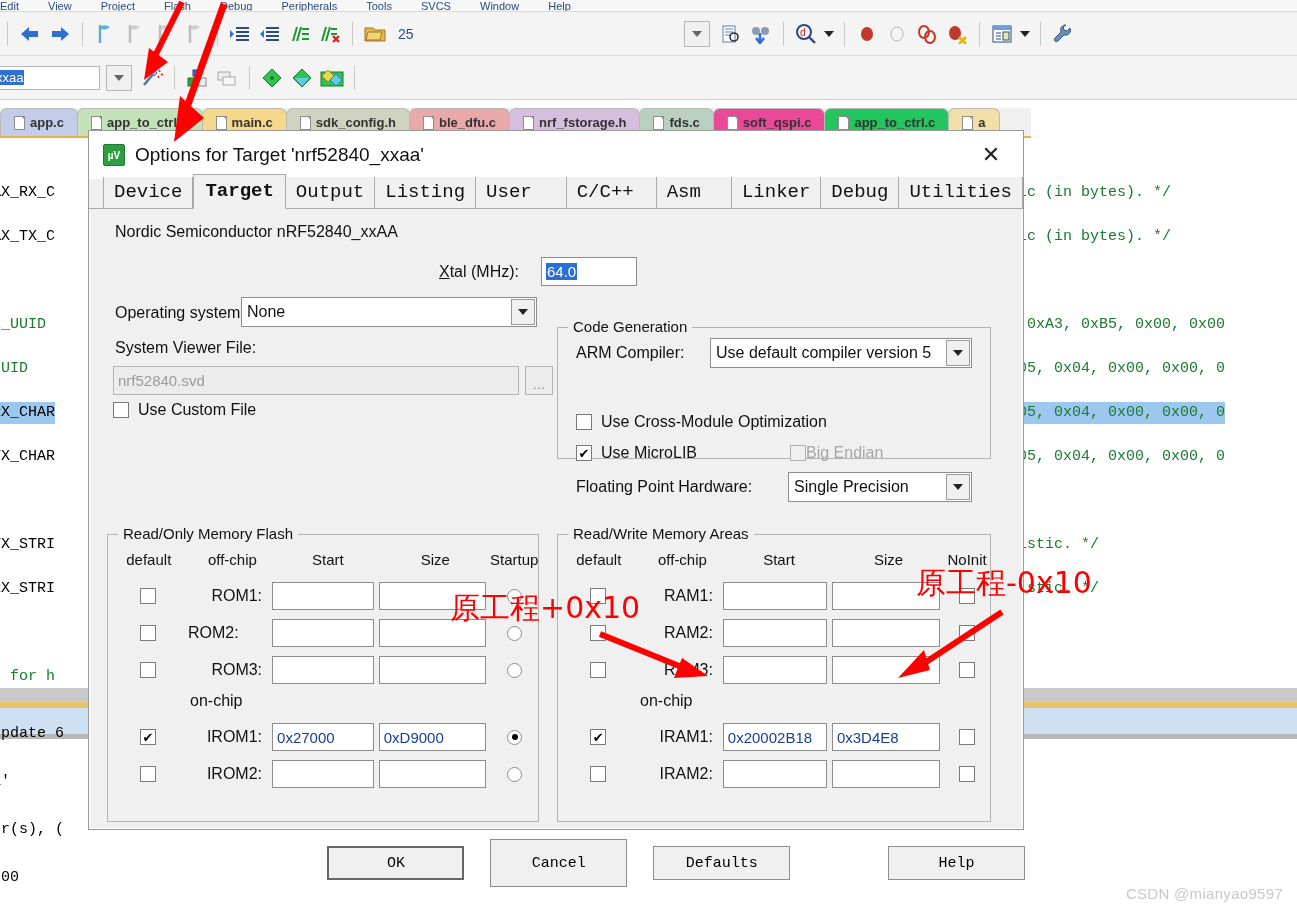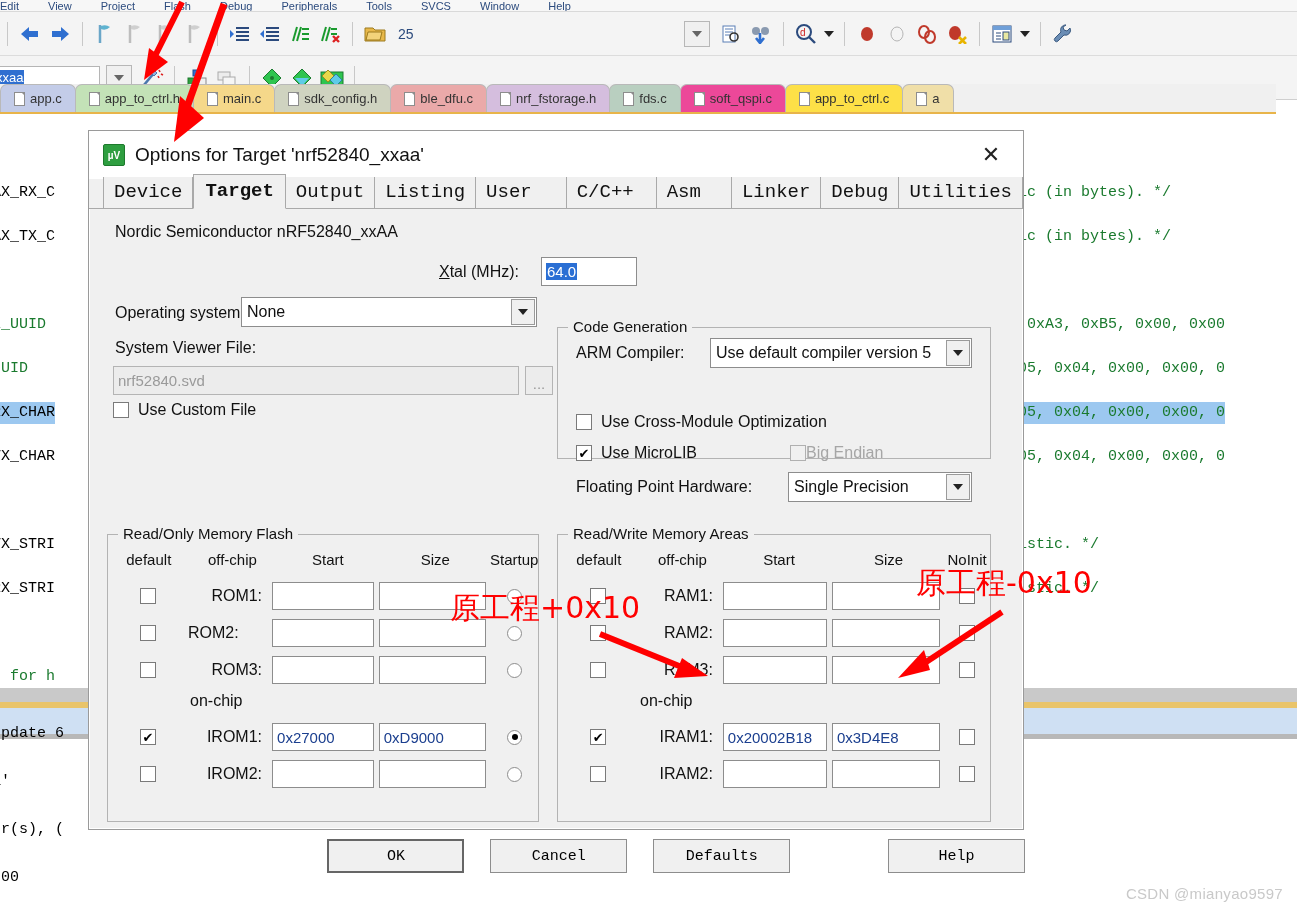--- a/index.html
+++ b/index.html
@@ -44,23 +44,24 @@
     margin-left:-10px;
   }
   .combo-proj .sel { background:#2f6fd0; color:#fff; padding:0 1px; }
   .combo-arrow {
     width:26px; height:26px; border:1px solid #b7b7b7; background:#f0f0f0;
     display:flex; align-items:center; justify-content:center; margin-left:6px;
   }
 
   
   .filetabs {
-    position:absolute; left:0; top:84px; width:1276px; height:30px;
+    position:absolute; left:0; top:108px; width:1031px; height:30px;
     background:#f0f0f0; display:flex; align-items:flex-end;
     border-bottom:2px solid #e8b44a;
+    font-weight:bold;
   }
   .ftab {
     height:28px; display:flex; align-items:center; gap:5px;
     padding:0 13px; font-size:13px; color:#333;
     border:1px solid #b9b9b9; border-bottom:none;
     border-radius:7px 7px 0 0; margin-right:-1px; white-space:nowrap;
   }
   .ftab .pg {
     width:11px; height:14px; background:#fff; border:1px solid #8d8d8d;
     position:relative; flex:none;
@@ -433,21 +434,21 @@
       <span>nrf_fstorage.h</span>
     </div>
     <div class="ftab" style="background:#b9cfc0">
       <span class="pg"></span>
       <span>fds.c</span>
     </div>
     <div class="ftab" style="background:#ec4899">
       <span class="pg"></span>
       <span>soft_qspi.c</span>
     </div>
-    <div class="ftab" style="background:#fde047">
+    <div class="ftab" style="background:#22c55e">
       <span class="pg"></span>
       <span>app_to_ctrl.c</span>
     </div>
     <div class="ftab" style="background:#f0dfa8">
       <span class="pg"></span>
       <span>a</span>
     </div>
   </div>
 
   <div class="code" style="left:-8px; top:160px;">
@@ -773,21 +774,21 @@
           </span>
         <span style="width:46px; display:flex; justify-content:center; margin-left:5px">
             <span class="cb"></span>
           </span>
       </div>
     </div>
 
     <div style="position:absolute; left:0; top:630px; width:936px; display:flex; align-items:center;">
       <div style="width:244px"></div>
       <div style="width:140px;height:34px;border:2px solid #666;background:#f0f0f0;display:flex;align-items:center;justify-content:center;font-family:'Liberation Mono',monospace;font-size:15px;">OK</div>
-      <div style="width:140px;height:34px;margin-left:26px;border:1px solid #8d8d8d;background:#f0f0f0;display:flex;align-items:center;justify-content:center;font-family:'Liberation Mono',monospace;font-size:15px;">Cancel</div>
+      <div style="width:140px;height:48px;margin-left:26px;border:1px solid #8d8d8d;background:#f0f0f0;display:flex;align-items:center;justify-content:center;font-family:'Liberation Mono',monospace;font-size:15px;">Cancel</div>
       <div style="width:140px;height:34px;margin-left:26px;border:1px solid #8d8d8d;background:#f0f0f0;display:flex;align-items:center;justify-content:center;font-family:'Liberation Mono',monospace;font-size:15px;">Defaults</div>
       <div style="width:140px;height:34px;margin-left:98px;border:1px solid #8d8d8d;background:#f0f0f0;display:flex;align-items:center;justify-content:center;font-family:'Liberation Mono',monospace;font-size:15px;">Help</div>
     </div>
 
   </div>
 </div>
 
 <svg class="arrow" style="left:150px; top:0px;" width="120" height="160" viewBox="0 0 120 160">
   <path d="M74 4 L36 110" stroke="#ff0000" stroke-width="7" fill="none"></path>
   <path d="M24 142 L30 96 L54 118 Z" fill="#ff0000"></path>

